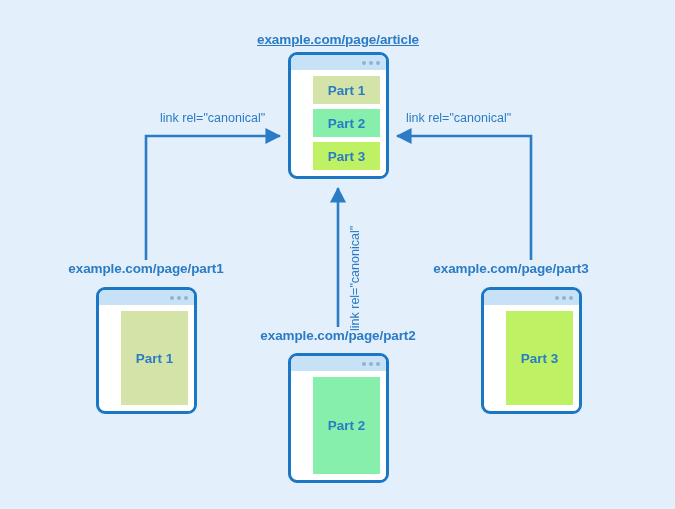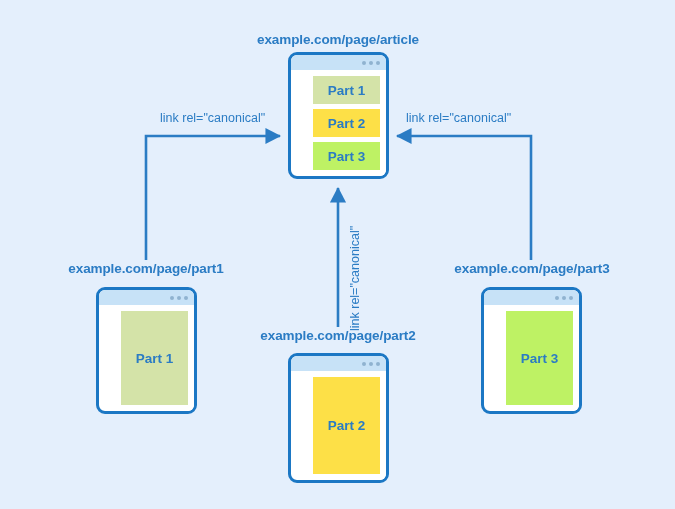--- a/index.html
+++ b/index.html
@@ -75,21 +75,21 @@
   .block {
     flex: 1;
     display: flex;
     align-items: center;
     justify-content: center;
     color: #2b7cc4;
     font-weight: bold;
     font-size: 13.5px;
   }
   .block.green  { background: #d4e3a8; }
-  .block.blue   { background: #fde047; }
+  .block.blue   { background: #86efac; }
   .block.orange { background: #bef264; }
 
   
   .edge-label {
     position: absolute;
     color: #2b7cc4;
     font-size: 12.5px;
     white-space: nowrap;
   }
   .edge-label.vertical {
@@ -115,21 +115,21 @@
       </marker>
     </defs>
 
     <path d="M146,260 L146,136 L280,136" fill="none" stroke="#2b7cc4" stroke-width="2.6" marker-end="url(#ah-right)"></path>
 
     <path d="M531,260 L531,136 L397,136" fill="none" stroke="#2b7cc4" stroke-width="2.6" marker-end="url(#ah-left)"></path>
 
     <path d="M338,327 L338,188" fill="none" stroke="#2b7cc4" stroke-width="2.6" marker-end="url(#ah-up)"></path>
   </svg>
 
-  <div class="url-label" style="left:248px; top:32px; width:180px;">example.com/page/article</div>
+  <div class="url-label" style="left:248px; top:32px; width:180px;text-decoration:underline;">example.com/page/article</div>
 
   <div class="card" style="left:288px; top:52px; width:101px; height:127px;">
     <div class="card-chrome">
       <span class="dot"></span>
       <span class="dot"></span>
       <span class="dot"></span>
     </div>
     <div class="card-body">
       <div class="block green">Part 1</div>
       <div class="block blue">Part 2</div>
@@ -156,21 +156,21 @@
     <div class="card-chrome">
       <span class="dot"></span>
       <span class="dot"></span>
       <span class="dot"></span>
     </div>
     <div class="card-body">
       <div class="block blue">Part 2</div>
     </div>
   </div>
 
-  <div class="url-label" style="left:442px; top:261px; width:180px;">example.com/page/part3</div>
+  <div class="url-label" style="left:421px; top:261px; width:180px;">example.com/page/part3</div>
 
   <div class="card" style="left:481px; top:287px; width:101px; height:127px;">
     <div class="card-chrome">
       <span class="dot"></span>
       <span class="dot"></span>
       <span class="dot"></span>
     </div>
     <div class="card-body">
       <div class="block orange">Part 3</div>
     </div>

